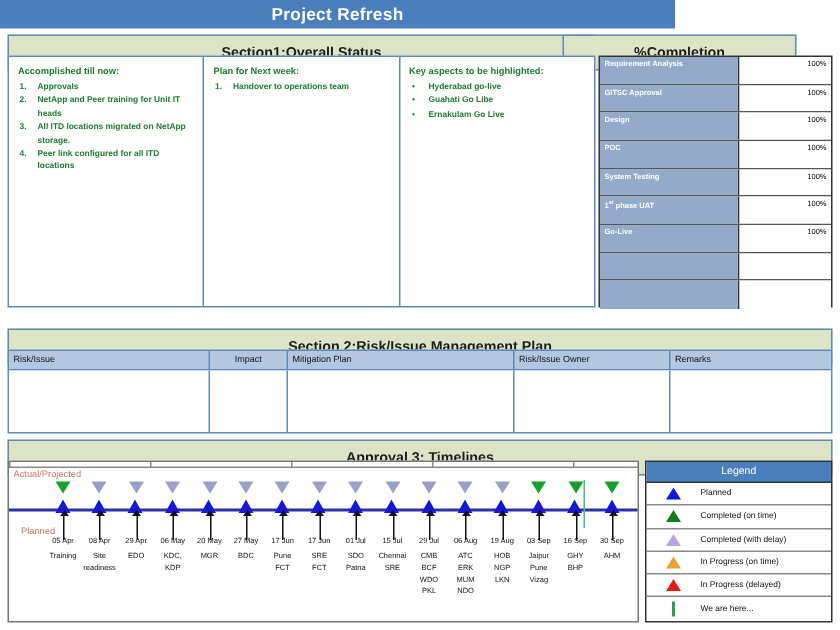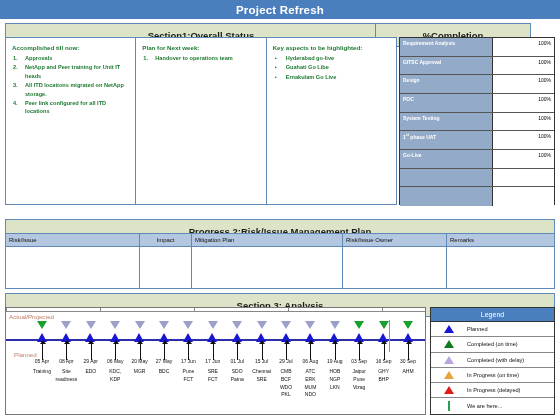--- a/index.html
+++ b/index.html
@@ -7,21 +7,21 @@
   body {
     width:560px; height:420px;
     background:#ffffff;
     font-family:"Liberation Sans", sans-serif;
     overflow:hidden;
     position:relative;
   }
 
   
   .titlebar{
-    position:absolute; left:0; top:0; width:560px; height:19px;
+    position:absolute; left:0; top:0; width:450px; height:19px;
     background:#4a7ebc;
     color:#ffffff;
     font-size:11.5px; font-weight:bold;
     display:flex; align-items:center; justify-content:center;
     letter-spacing:.2px;
   }
 
   
   .sec-hd{
     background:#dde3c7; border:1px solid #5f8ab5;
@@ -229,39 +229,39 @@
     <div class="pct-row" style="height: 18.6667px;">
       <div class="pct-name"></div>
       <div class="pct-val"></div>
     </div>
     <div class="pct-row" style="height: 18.6667px;">
       <div class="pct-name"></div>
       <div class="pct-val"></div>
     </div>
   </div>
 
-<div class="sec-hd" id="sec2-hd">Progress 2:Risk/Issue Management Plan</div>
+<div class="sec-hd" id="sec2-hd">Section 2:Risk/Issue Management Plan</div>
 <div id="sec2-body">
     <div class="s2-hrow">
       <div class="s2-c w1">Risk/Issue</div>
       <div class="s2-c w2">Impact</div>
       <div class="s2-c w3">Mitigation Plan</div>
       <div class="s2-c w4">Risk/Issue Owner</div>
       <div class="s2-c w5">Remarks</div>
     </div>
     <div class="s2-brow">
       <div class="s2-c w1"></div>
       <div class="s2-c w2"></div>
       <div class="s2-c w3"></div>
       <div class="s2-c w4"></div>
       <div class="s2-c w5"></div>
     </div>
   </div>
 
-<div class="sec-hd" id="sec3-hd">Section 3: Analysis</div>
+<div class="sec-hd" id="sec3-hd">Approval 3: Timelines</div>
 <div id="sec3-body">
   <div class="tl-scale">
       <div class="tl-tick" style="left: 0px;"></div>
       <div class="tl-tick" style="left: 94px;"></div>
       <div class="tl-tick" style="left: 188px;"></div>
       <div class="tl-tick" style="left: 282px;"></div>
       <div class="tl-tick" style="left: 376px;"></div>
       <div class="tl-tick" style="left: 419px;"></div>
     </div>
   <div class="lbl-actual">Actual/Projected</div>

